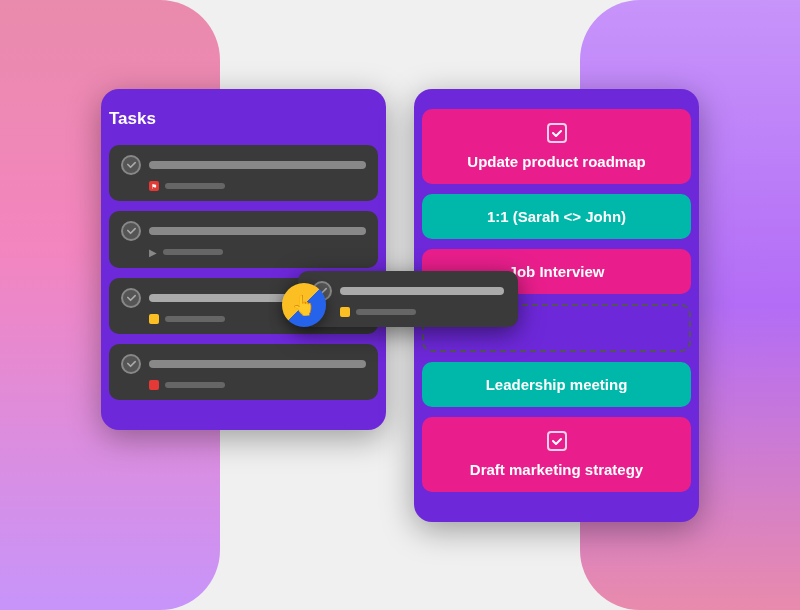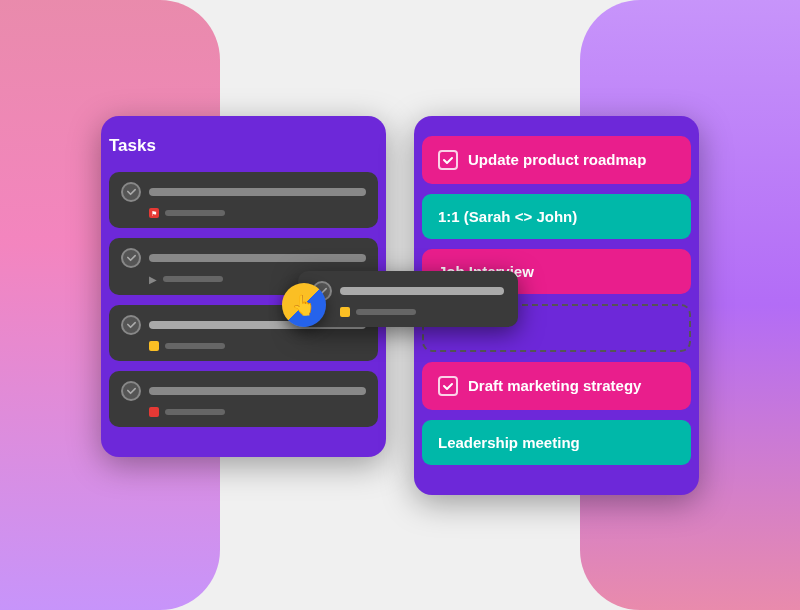--- a/index.html
+++ b/index.html
@@ -163,28 +163,28 @@
 
     
     .calendar-item {
       border-radius: 10px;
       padding: 14px 16px;
       margin-bottom: 10px;
       display: flex;
       align-items: center;
       gap: 10px;
       cursor: pointer;
+      flex-direction: column;
     }
 
     .calendar-item.pink {
       background: #e91e8c;
     }
     .calendar-item.teal {
       background: #00b8a9;
-      border-radius: 9px;
     }
     .calendar-item.dashed {
       background: transparent;
       border: 2px dashed #555;
       height: 48px;
     }
 
     .calendar-item-text {
       color: #ffffff;
       font-size: 15px;
@@ -296,31 +296,31 @@
     <div class="calendar-item teal">
       <span class="calendar-item-text">1:1 (Sarah &lt;&gt; John)</span>
     </div>
 
     <div class="calendar-item pink">
       <span class="calendar-item-text">Job Interview</span>
     </div>
 
     <div class="calendar-item dashed"></div>
 
+    <div class="calendar-item teal">
+      <span class="calendar-item-text">Leadership meeting</span>
+    </div>
+
     <div class="calendar-item pink">
       <div class="cal-check">
         <svg viewBox="0 0 12 12" width="12" height="12" fill="none">
           <path d="M2 6l3 3 5-5" stroke="white" stroke-width="2" stroke-linecap="round" stroke-linejoin="round"></path>
         </svg>
       </div>
       <span class="calendar-item-text">Draft marketing strategy</span>
-    </div>
-
-    <div class="calendar-item teal">
-      <span class="calendar-item-text">Leadership meeting</span>
     </div>
 
   </div>
 </div>
 
 <div class="drag-overlay">
 
   <div style="position:relative; z-index:12; margin-right:-18px; margin-bottom:-12px;">
     <div style="
       width:44px; height:44px;

